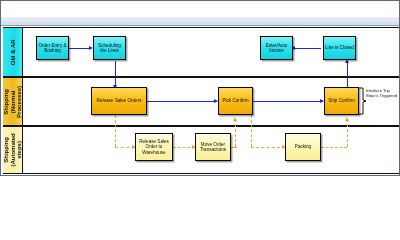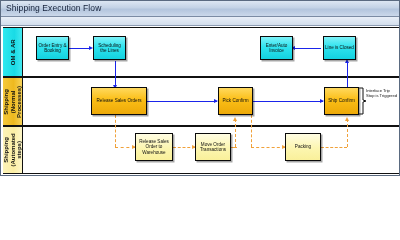--- a/index.html
+++ b/index.html
@@ -70,23 +70,20 @@
   
   .annot{position:absolute;font-size:4.1px;line-height:4.8px;color:#111;text-align:left;z-index:5;}
   .brace{position:absolute;z-index:5;}
 </style>
 </head>
 <body>
 
 <div id="app">
  <div class="win">
 
-  <div class="titlebar">
-    <div class="t">Shipping Execution Flow</div>
-  </div>
   <div class="subbar"></div>
 
   <div class="canvas">
 
     <div class="lane" id="lane1">
       <div class="lane-hdr">
         <span>OM &amp; AR</span>
       </div>
     </div>
 

